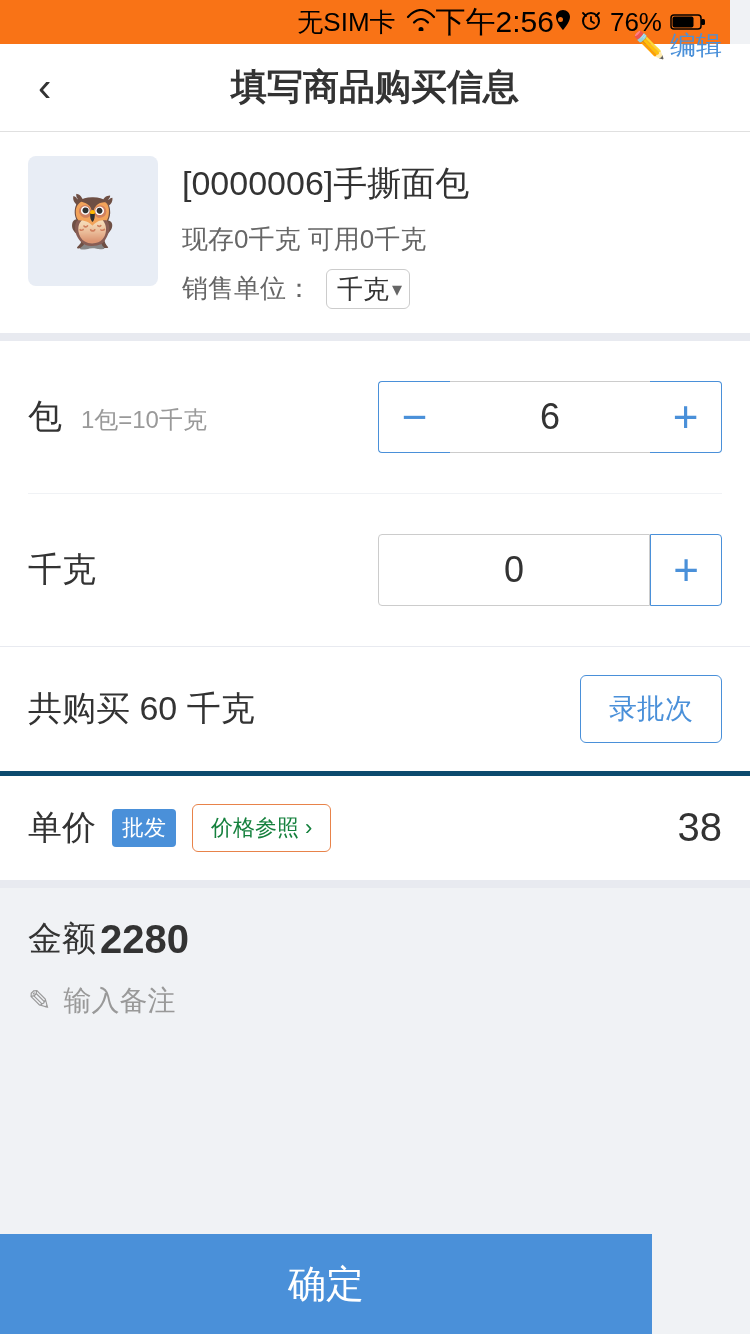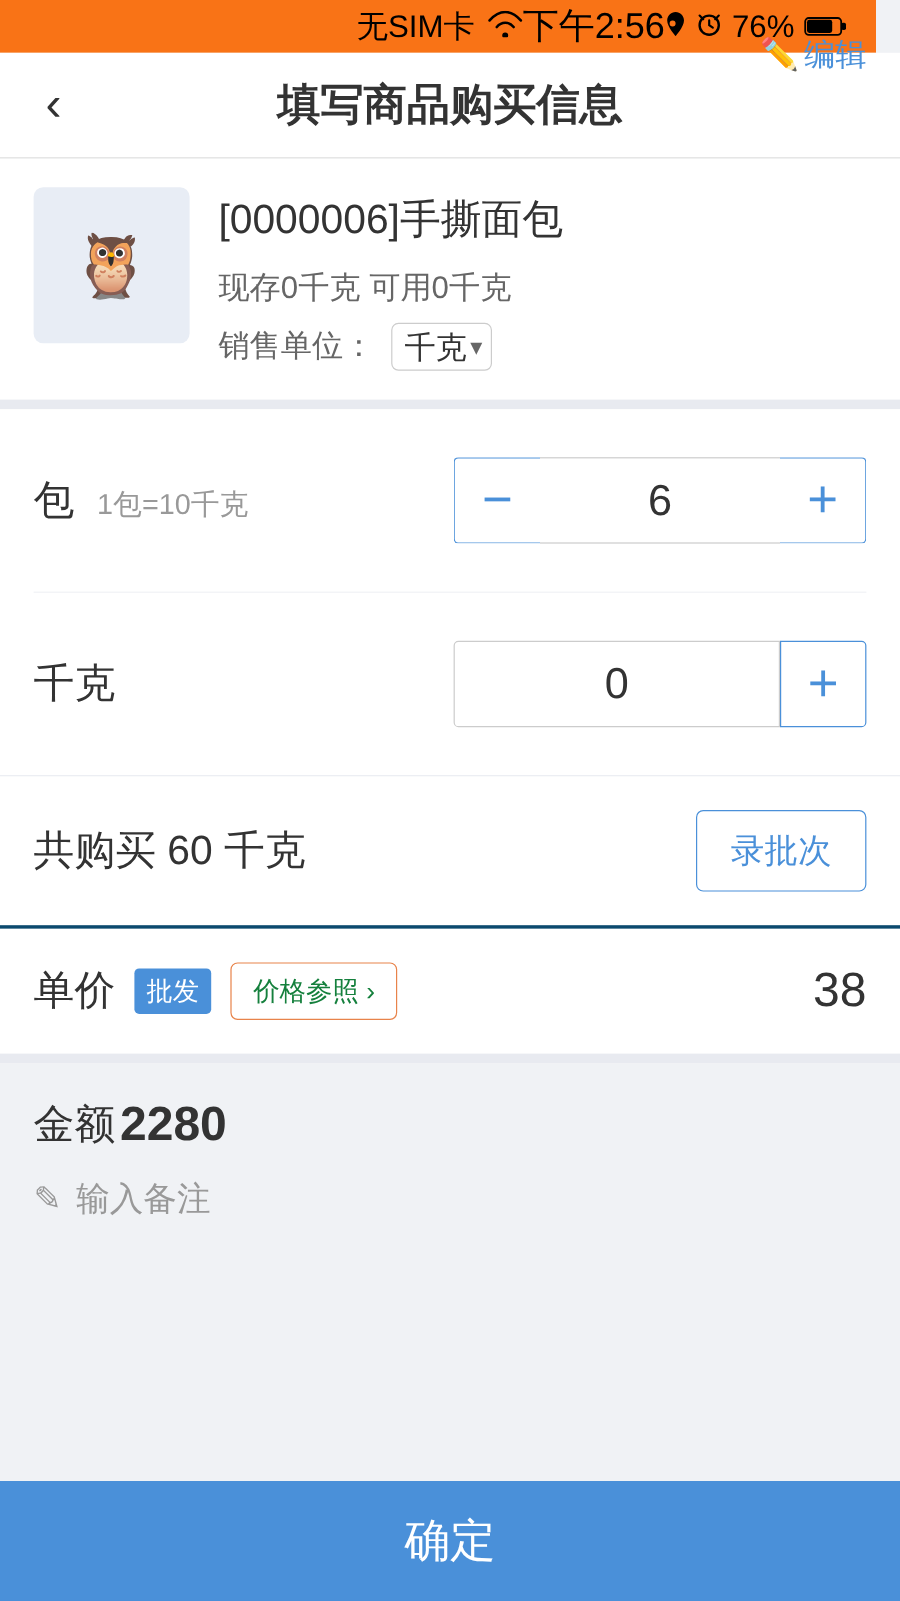--- a/index.html
+++ b/index.html
@@ -228,21 +228,21 @@
       border-right: none;
     }
 
     
     .total-section {
       background: #fff;
       padding: 28px 28px;
       display: flex;
       align-items: center;
       justify-content: space-between;
-      border-bottom: 3px solid #0c4a6e;
+      border-bottom: 5px solid #0c4a6e;
       margin-bottom: 0;
     }
     .total-text {
       font-size: 34px;
       color: #333;
       font-weight: 500;
     }
     .record-batch-btn {
       border: 1.5px solid #4a90d9;
       border-radius: 6px;
@@ -324,21 +324,21 @@
       padding: 20px 0 0 0;
       color: #999;
       font-size: 28px;
     }
 
     
     .confirm-btn {
       position: fixed;
       bottom: 0;
       left: 0;
-      width: 750px;
+      width: 652px;
       height: 100px;
       background: #4a90d9;
       color: #fff;
       font-size: 38px;
       font-weight: 500;
       display: flex;
       align-items: center;
       justify-content: center;
       cursor: pointer;
       border: none;

